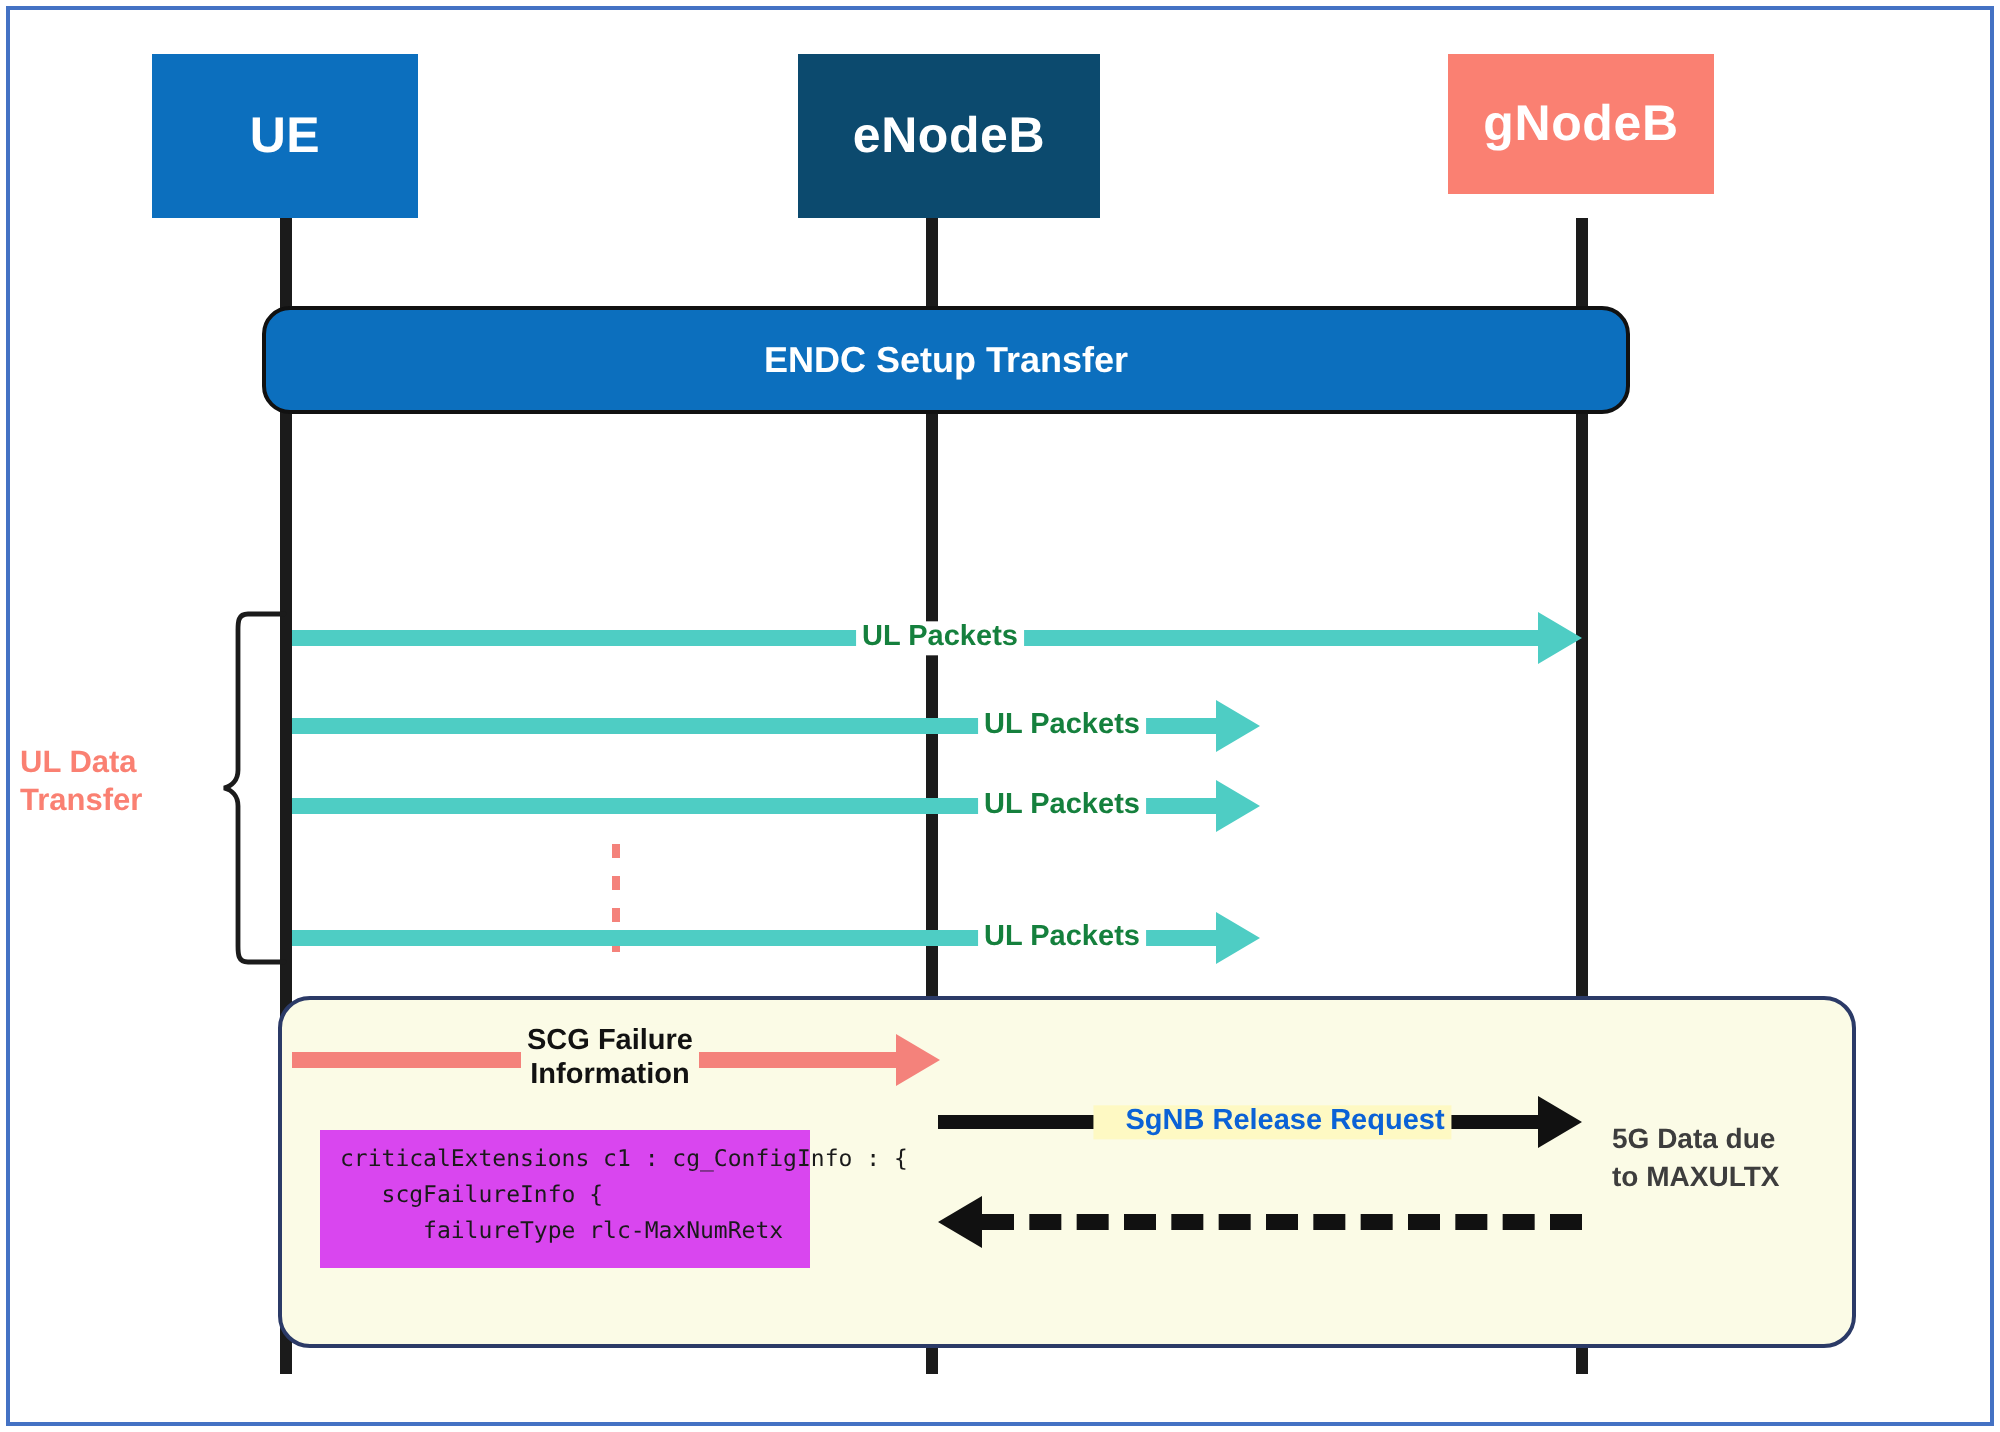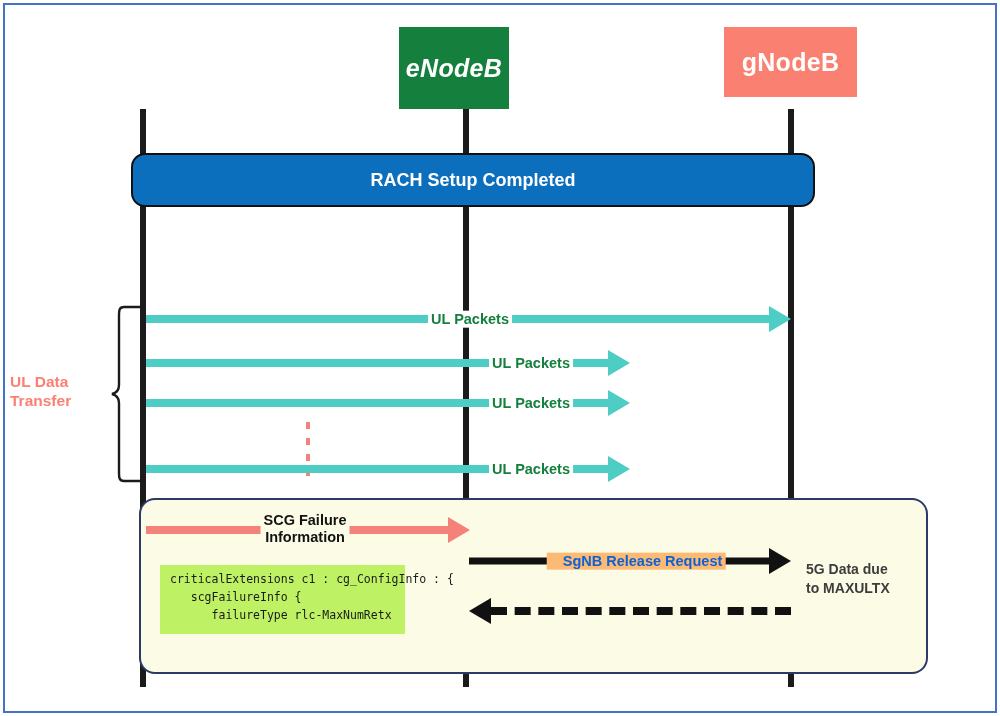--- a/index.html
+++ b/index.html
@@ -24,21 +24,21 @@
   .actor-box{
     position:absolute;
     display:flex;align-items:center;justify-content:center;
     color:#ffffff;
     font-weight:bold;
     font-size:25px;
     letter-spacing:.3px;
     box-sizing:border-box;
   }
   .actor-ue     {left:76px; top:27px; width:133px;height:82px;background:#0C6FBE;}
-  .actor-enb    {left:399px;top:27px; width:110px;height:82px;background:#15803d;font-style:italic;}
+  .actor-enb    {left:399px;top:27px; width:151px;height:82px;background:#0c4a6e;}
   .actor-gnb    {left:724px;top:27px; width:133px;height:70px;background:#FA8072;}
 
   
   .lifeline{
     position:absolute;
     width:6px;
     background:#1b1b1b;
     top:109px;
     height:578px;
   }
@@ -99,21 +99,21 @@
     position:absolute;
     font-weight:bold;font-size:14.5px;
     text-align:center;
     line-height:1.15;
     white-space:nowrap;
     transform:translate(-50%,-50%);
     padding:0 3px;
   }
   .lbl-dark{color:#15803d;background:#ffffff;}
   .lbl-dark-cream{color:#121212;background:#FBFBE6;}
-  .lbl-blue{color:#0B62D6;background:#fdba74;padding-left:16px;}
+  .lbl-blue{color:#0B62D6;background:#fef9c3;padding-left:16px;}
 
   
   .dash-shaft{
     position:absolute;
     height:0;
     border-top:8px dashed #111111;
   }
   .dash-head{
     position:absolute;top:50%;
     transform:translateY(-50%);
@@ -140,21 +140,21 @@
       to bottom,
       #F4827B 0px,#F4827B 7px,
       transparent 7px,transparent 16px);
   }
 
   
   .code-box{
     position:absolute;
     left:160px;top:565px;
     width:245px;
-    background:#bef264;
+    background:#d946ef;
     padding:6px 8px 10px 10px;
     font-family:"DejaVu Sans Mono","Liberation Mono",monospace;
     font-size:11.5px;
     line-height:1.55;
     color:#1a1a1a;
     white-space:pre;
     box-sizing:border-box;
   }
 
   
@@ -171,24 +171,25 @@
 <body>
 
 <div id="canvas">
 
   <div class="outer-border"></div>
 
   <div class="lifeline ll-ue"></div>
   <div class="lifeline ll-enb"></div>
   <div class="lifeline ll-gnb"></div>
 
+  <div class="actor-box actor-ue">UE</div>
   <div class="actor-box actor-enb">eNodeB</div>
   <div class="actor-box actor-gnb">gNodeB</div>
 
-  <div class="banner banner-endc">RACH Setup Completed</div>
+  <div class="banner banner-endc">ENDC Setup Transfer</div>
 
   <div class="cream-panel"></div>
 
   <div class="brace">
     <svg width="34" height="178" viewBox="0 0 34 178" aria-hidden="true">
       <path d="M32 2 H14 C9 2 9 6 9 10 V80 C9 85 6 88 2 89 C6 90 9 93 9 98 V168 C9 172 9 176 14 176 H32" fill="none" stroke="#1b1b1b" stroke-width="2.4" stroke-linecap="round"></path>
     </svg>
   </div>
   <div class="ul-data-label">
     <div>UL Data</div>

